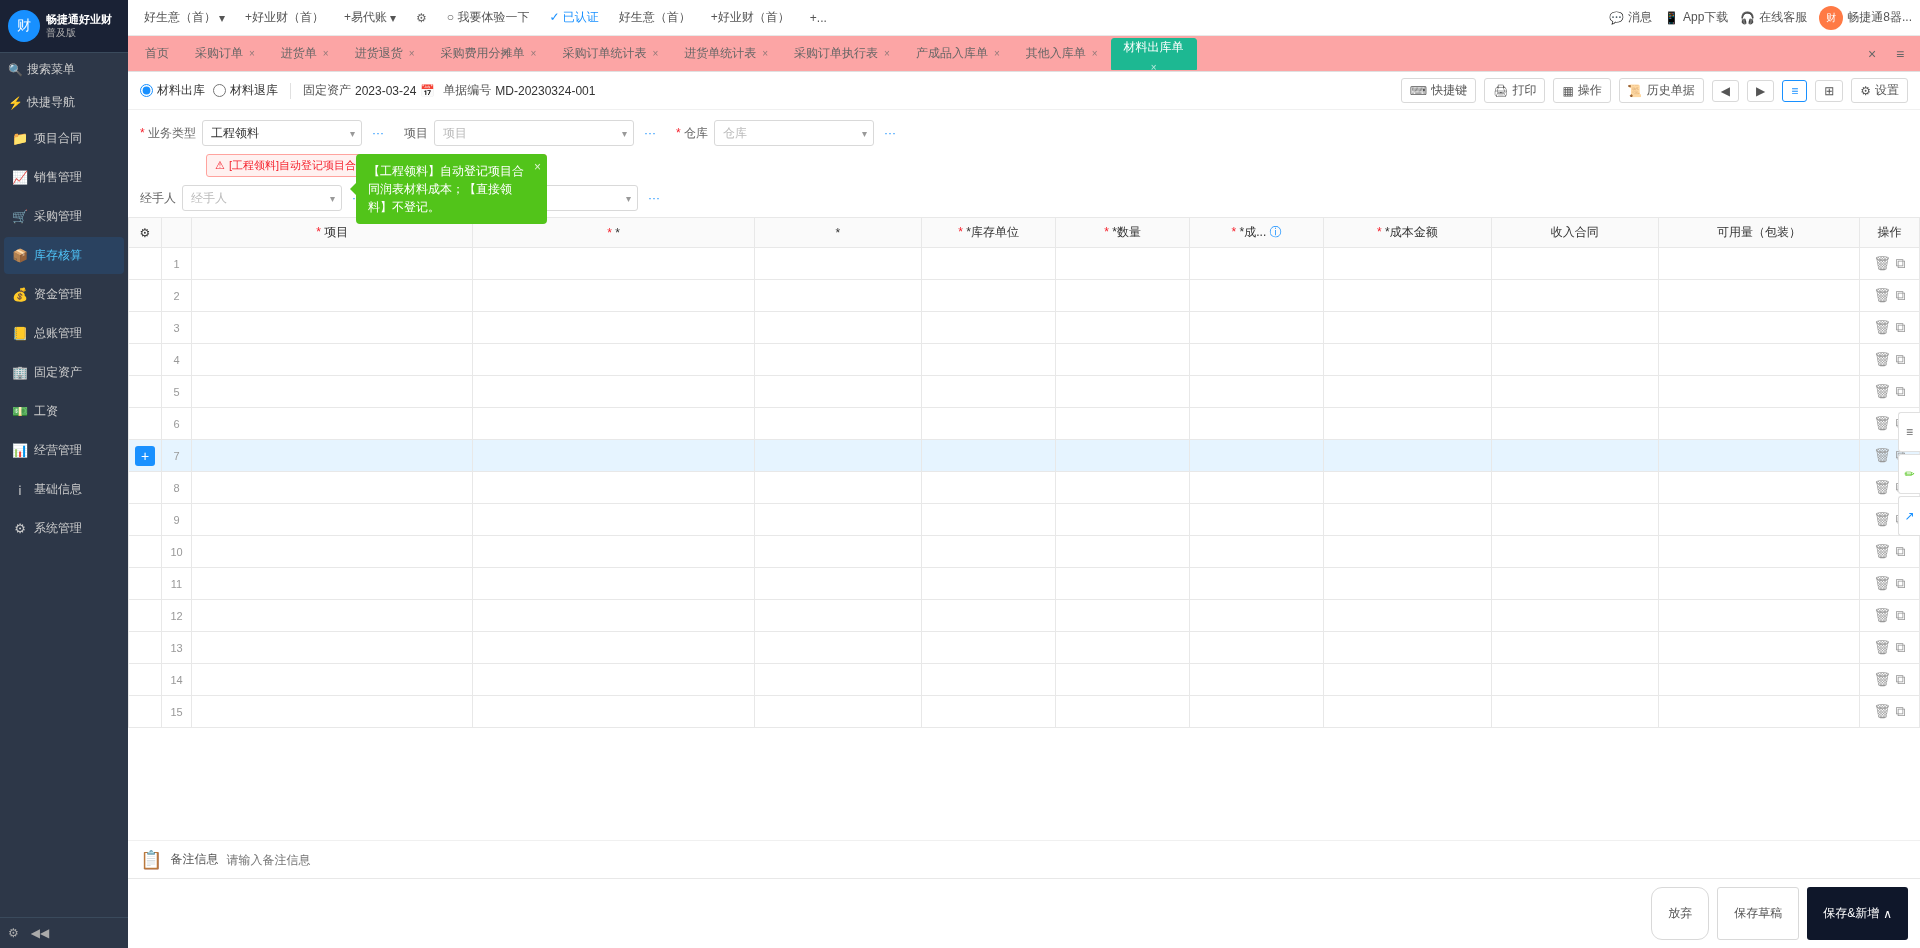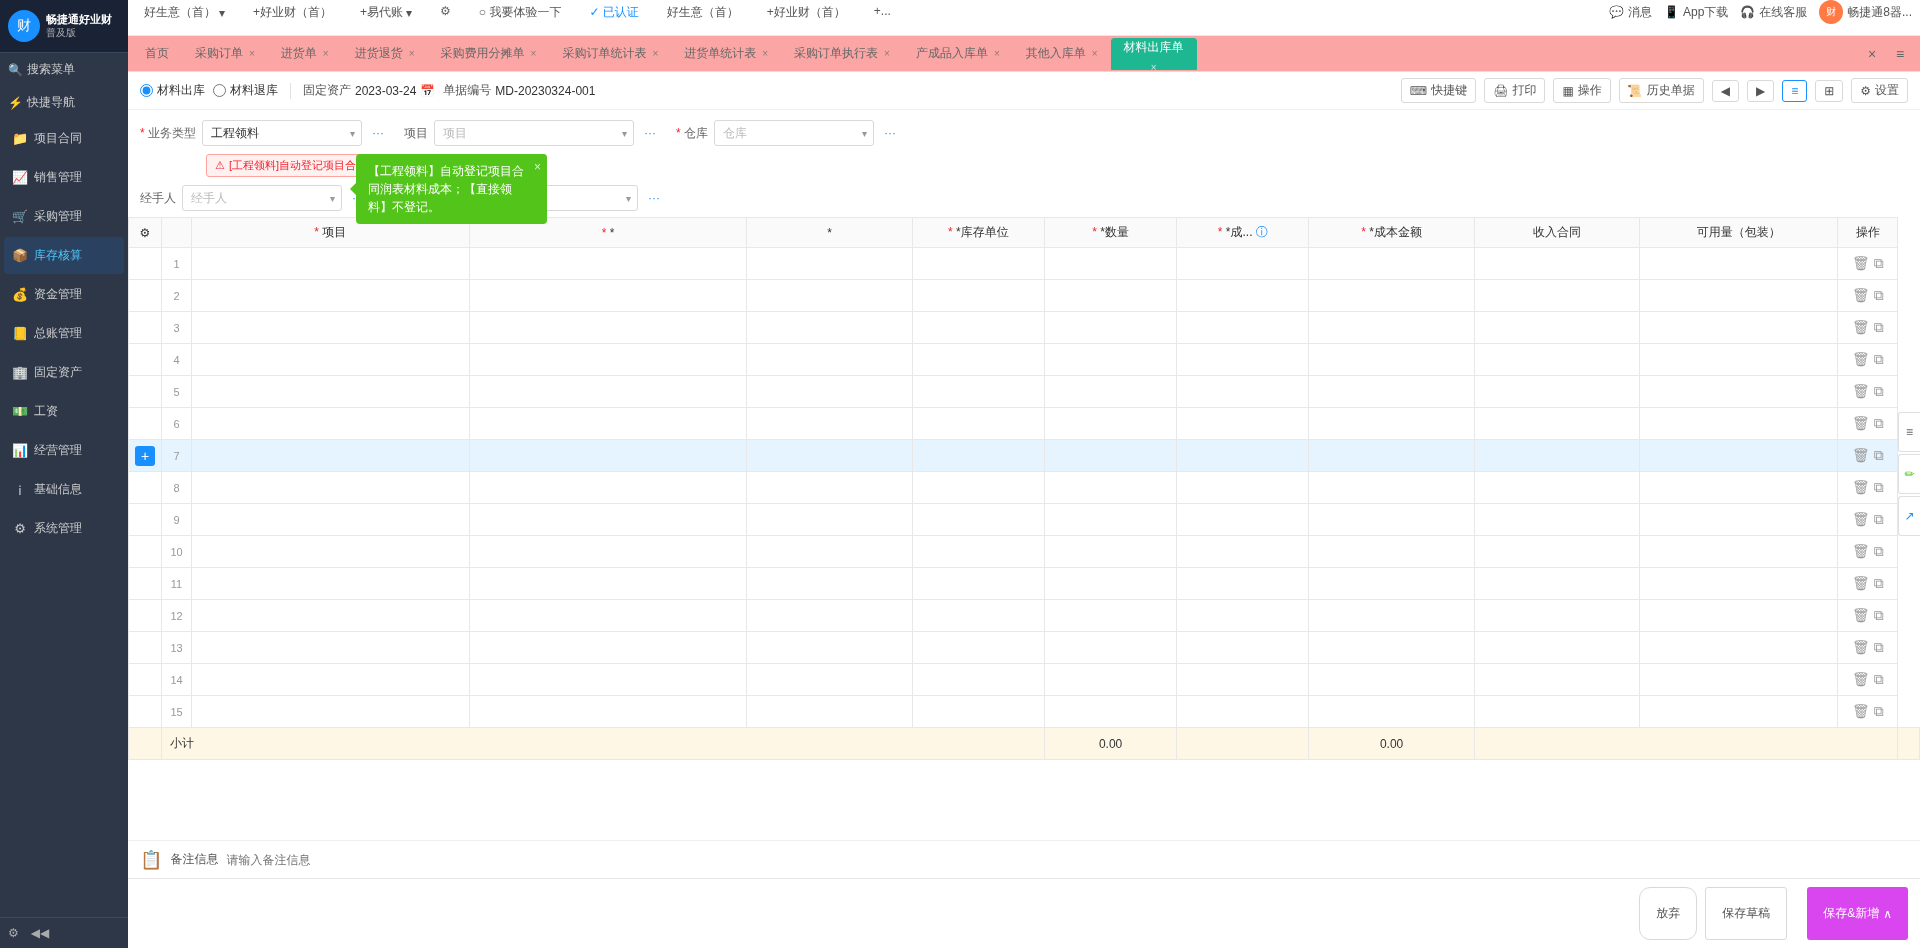--- a/index.html
+++ b/index.html
@@ -15,21 +15,21 @@
     .sidebar-item { padding: 10px 8px; display: flex; align-items: center; gap: 6px; cursor: pointer; color: #ccc; font-size: 12px; border-radius: 4px; margin: 1px 4px; }
     .sidebar-item.active { background: #1890ff22; color: #4fc3f7; }
     .sidebar-item-icon { width: 16px; height: 16px; display: flex; align-items: center; justify-content: center; font-size: 13px; }
     .sidebar-bottom { margin-top: auto; padding: 8px; display: flex; gap: 12px; border-top: 1px solid #3a4a5c; }
     .sidebar-bottom-btn { color: #aaa; cursor: pointer; font-size: 12px; }
 
     
     .main { flex: 1; display: flex; flex-direction: column; overflow: hidden; }
 
     
-    .topbar { background: #fff; height: 36px; display: flex; align-items: flex-start; padding: 0 8px; border-bottom: 1px solid #e8e8e8; gap: 12px; flex-shrink: 0; }
+    .topbar { background: #fff; height: 36px; display: flex; align-items: center; padding: 0 8px; border-bottom: 1px solid #e8e8e8; gap: 4px; flex-shrink: 0; }
     .topbar-item { padding: 4px 8px; font-size: 12px; color: #555; cursor: pointer; white-space: nowrap; display: flex; align-items: center; gap: 3px; }
     .topbar-settings { color: #666; cursor: pointer; padding: 4px 8px; }
     .topbar-right { margin-left: auto; display: flex; align-items: center; gap: 12px; font-size: 12px; color: #555; }
     .topbar-right-item { display: flex; align-items: center; gap: 4px; cursor: pointer; }
 
     
     .tabbar { background: #fca5a5; height: 36px; display: flex; align-items: center; padding: 0 4px; border-bottom: 1px solid #e0e0e0; flex-shrink: 0; overflow-x: auto; }
     .tabbar::-webkit-scrollbar { height: 0; }
     .tab { padding: 0 12px; height: 32px; display: flex; align-items: center; gap: 6px; cursor: pointer; font-size: 12px; color: #666; border-radius: 3px 3px 0 0; white-space: nowrap; border: 1px solid transparent; }
     .tab.active { background: #1db892; color: #fff; border-color: #1db892; flex-direction: column; }
@@ -86,21 +86,21 @@
     
     .bottom-area { padding: 6px 12px; border-top: 1px solid #f0f0f0; display: flex; align-items: center; gap: 8px; flex-shrink: 0; }
     .notes-icon { color: #1890ff; font-size: 18px; }
     .notes-input { flex: 1; border: none; outline: none; font-size: 12px; color: #999; }
     .notes-label { color: #555; font-size: 12px; padding: 4px 0; }
 
     
     .footer { padding: 8px 12px; border-top: 1px solid #e8e8e8; display: flex; justify-content: flex-end; gap: 8px; flex-shrink: 0; background: #fff; }
     .btn-discard { padding: 5px 16px; border: 1px solid #d9d9d9; border-radius: 11px; background: #fff; cursor: pointer; font-size: 12px; color: #555; }
     .btn-draft { padding: 17px 16px; border: 1px solid #d9d9d9; border-radius: 3px; background: #fff; cursor: pointer; font-size: 12px; color: #555; }
-    .btn-save-new { padding: 5px 16px; border: none; border-radius: 3px; background: #d946ef; cursor: pointer; font-size: 12px; color: #fff; display: flex; align-items: center; gap: 4px; margin-left: 12px; }
+    .btn-save-new { padding: 5px 16px; border: none; border-radius: 3px; background: #0f172a; cursor: pointer; font-size: 12px; color: #fff; display: flex; align-items: center; gap: 4px; }
 
     
     .right-panel { position: fixed; right: 0; top: 50%; transform: translateY(-50%); display: flex; flex-direction: column; gap: 2px; z-index: 10; }
     .right-panel-btn { width: 22px; height: 40px; background: #fff; border: 1px solid #e0e0e0; border-right: none; display: flex; align-items: center; justify-content: center; cursor: pointer; color: #666; font-size: 12px; border-radius: 3px 0 0 3px; }
 
     
     .table-area::-webkit-scrollbar { width: 6px; height: 6px; }
     .table-area::-webkit-scrollbar-track { background: #f1f1f1; }
     .table-area::-webkit-scrollbar-thumb { background: #c1c1c1; border-radius: 3px; }
   </style>
@@ -617,29 +617,20 @@
             <td></td>
             <td></td>
             <td></td>
             <td></td>
             <td></td>
             <td></td>
             <td></td>
             <td><button class="op-btn">🗑</button><button class="op-btn">⧉</button></td>
           </tr>
 
-          <tr class="subtotal">
-            <td></td>
-            <td colspan="5" style="text-align:left;padding-left:8px;">小计</td>
-            <td>0.00</td>
-            <td></td>
-            <td>0.00</td>
-            <td colspan="3"></td>
-            <td></td>
-          </tr>
         </tbody>
       </table>
     </div>
 
     <div class="bottom-area">
       <span class="notes-icon">📋</span>
       <span class="notes-label">备注信息</span>
       <input type="text" class="notes-input" placeholder="请输入备注信息" style="">
     </div>
 

